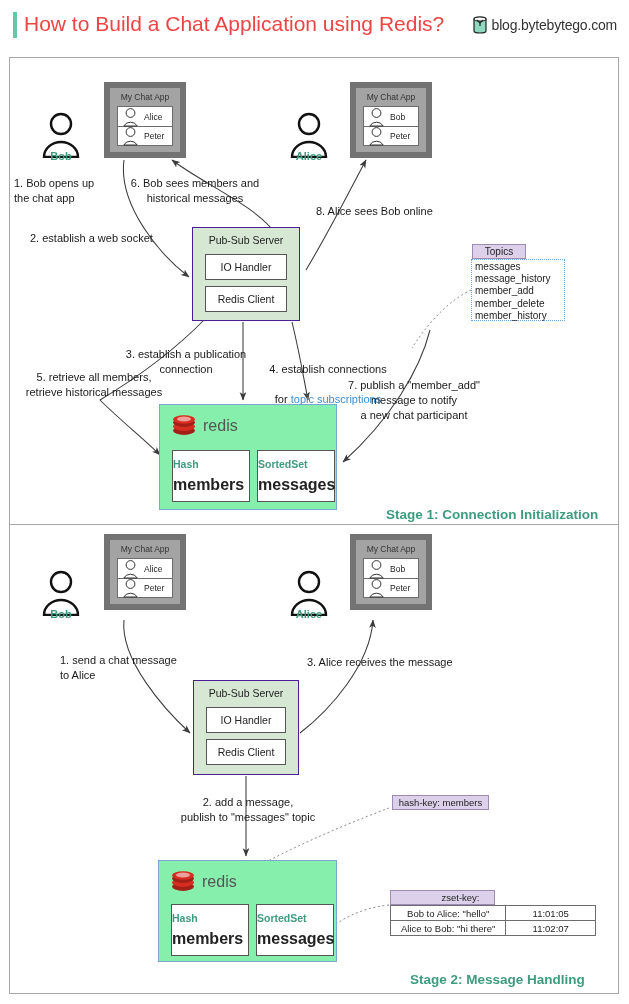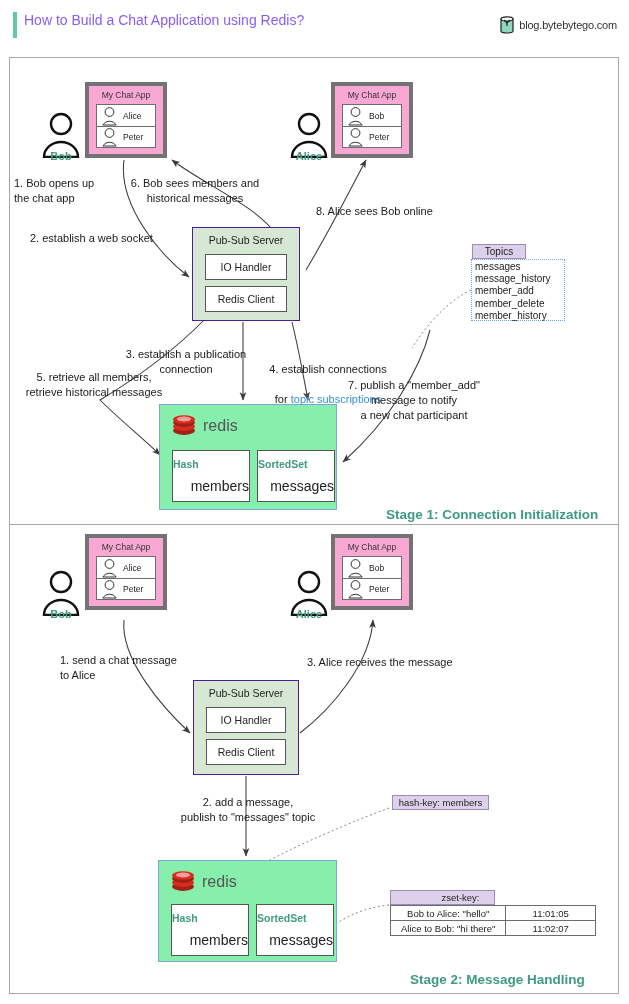--- a/index.html
+++ b/index.html
@@ -14,49 +14,50 @@
     overflow: hidden;
   }
   
   #header { position: absolute; left: 0; top: 0; width: 629px; height: 50px; }
   #title-bar {
     position: absolute; left: 13px; top: 12px;
     width: 4px; height: 26px; background: #62c9a8;
   }
   #page-title {
     position: absolute; left: 24px; top: 12px;
-    font-size: 14px; color: #8b5cf6; white-space: nowrap;
+    font-size: 21px; color: #ef4444; white-space: nowrap;
   }
   #brand {
     position: absolute; right: 12px; top: 16px;
     display: flex; align-items: center; gap: 4px;
   }
-  #brand-text { font-size: 11px; color: #333; letter-spacing: -0.2px; }
+  #brand-text { font-size: 14px; color: #333; letter-spacing: -0.2px; }
 
   
   #frame {
     position: absolute; left: 9px; top: 57px;
     width: 610px; height: 937px;
     border: 1px solid #a8a8a8; box-sizing: border-box;
   }
   #stage-divider {
     position: absolute; left: 9px; top: 524px;
     width: 610px; height: 0; border-top: 1px solid #a8a8a8;
   }
   .stage-label {
     position: absolute; font-size: 13.5px; font-weight: bold; color: #3f9b7f;
     white-space: nowrap;
   }
   #stage1-label { left: 386px; top: 507px; }
   #stage2-label { left: 410px; top: 972px; }
 
   
   .chat-app {
-    position: absolute; background: #f9a8d4; border: 4px solid #737373;
+    position: absolute; background: #a3a3a3; border: 6px solid #737373;
     box-sizing: border-box;
+    margin-left: 19px;
   }
   .chat-app-title {
     position: absolute; left: 0; top: 4px; width: 100%;
     text-align: center; font-size: 8.5px; color: #333;
   }
   .chat-rows {
     position: absolute; left: 7px; top: 18px; right: 7px; bottom: 6px;
     background: #ffffff; border: 1px solid #6d6d6d; box-sizing: border-box;
   }
   .chat-row {
@@ -99,22 +100,22 @@
   .redis-word { font-size: 16px; color: #555; }
   .dstruct {
     position: absolute; width: 78px; height: 52px; background: #fff;
     border: 1px solid #555; box-sizing: border-box;
   }
   .dstruct .dt {
     position: absolute; left: 0; top: 7px; width: 100%; text-align: left;
     font-size: 10.5px; font-weight: bold; color: #3f9b7f;
   }
   .dstruct .dv {
-    position: absolute; left: 0; bottom: 7px; width: 100%; text-align: right;
-    font-size: 14px; color: #222;
+    position: absolute; left: 0; bottom: 7px; width: 100%; text-align: left;
+    font-size: 16px; color: #222; font-weight: bold;
   }
 
   
   .note {
     position: absolute; font-size: 11px; color: #1a1a1a; line-height: 1.35;
     white-space: pre-line;
   }
   .note.center { text-align: center; }
   .link { color: #3a8fd6; }
 

